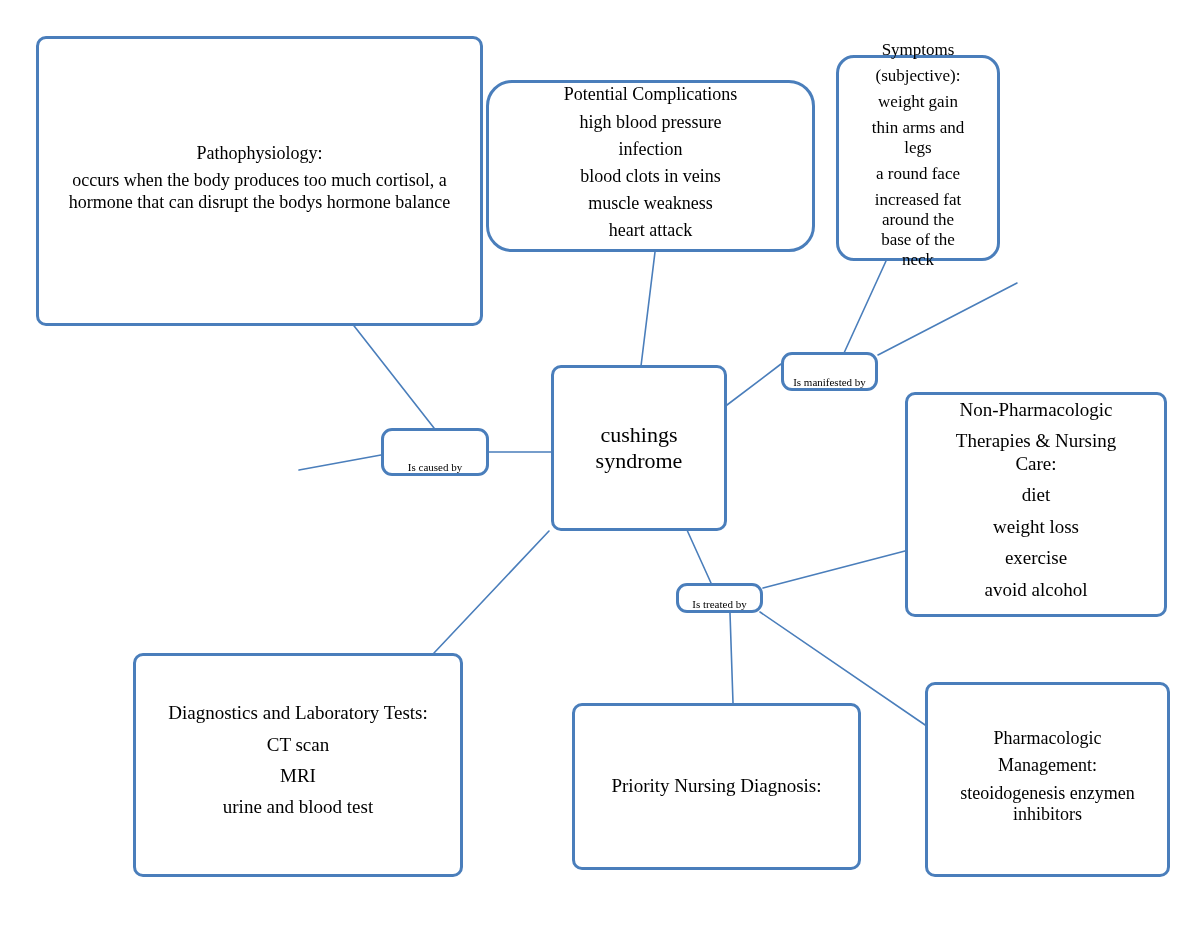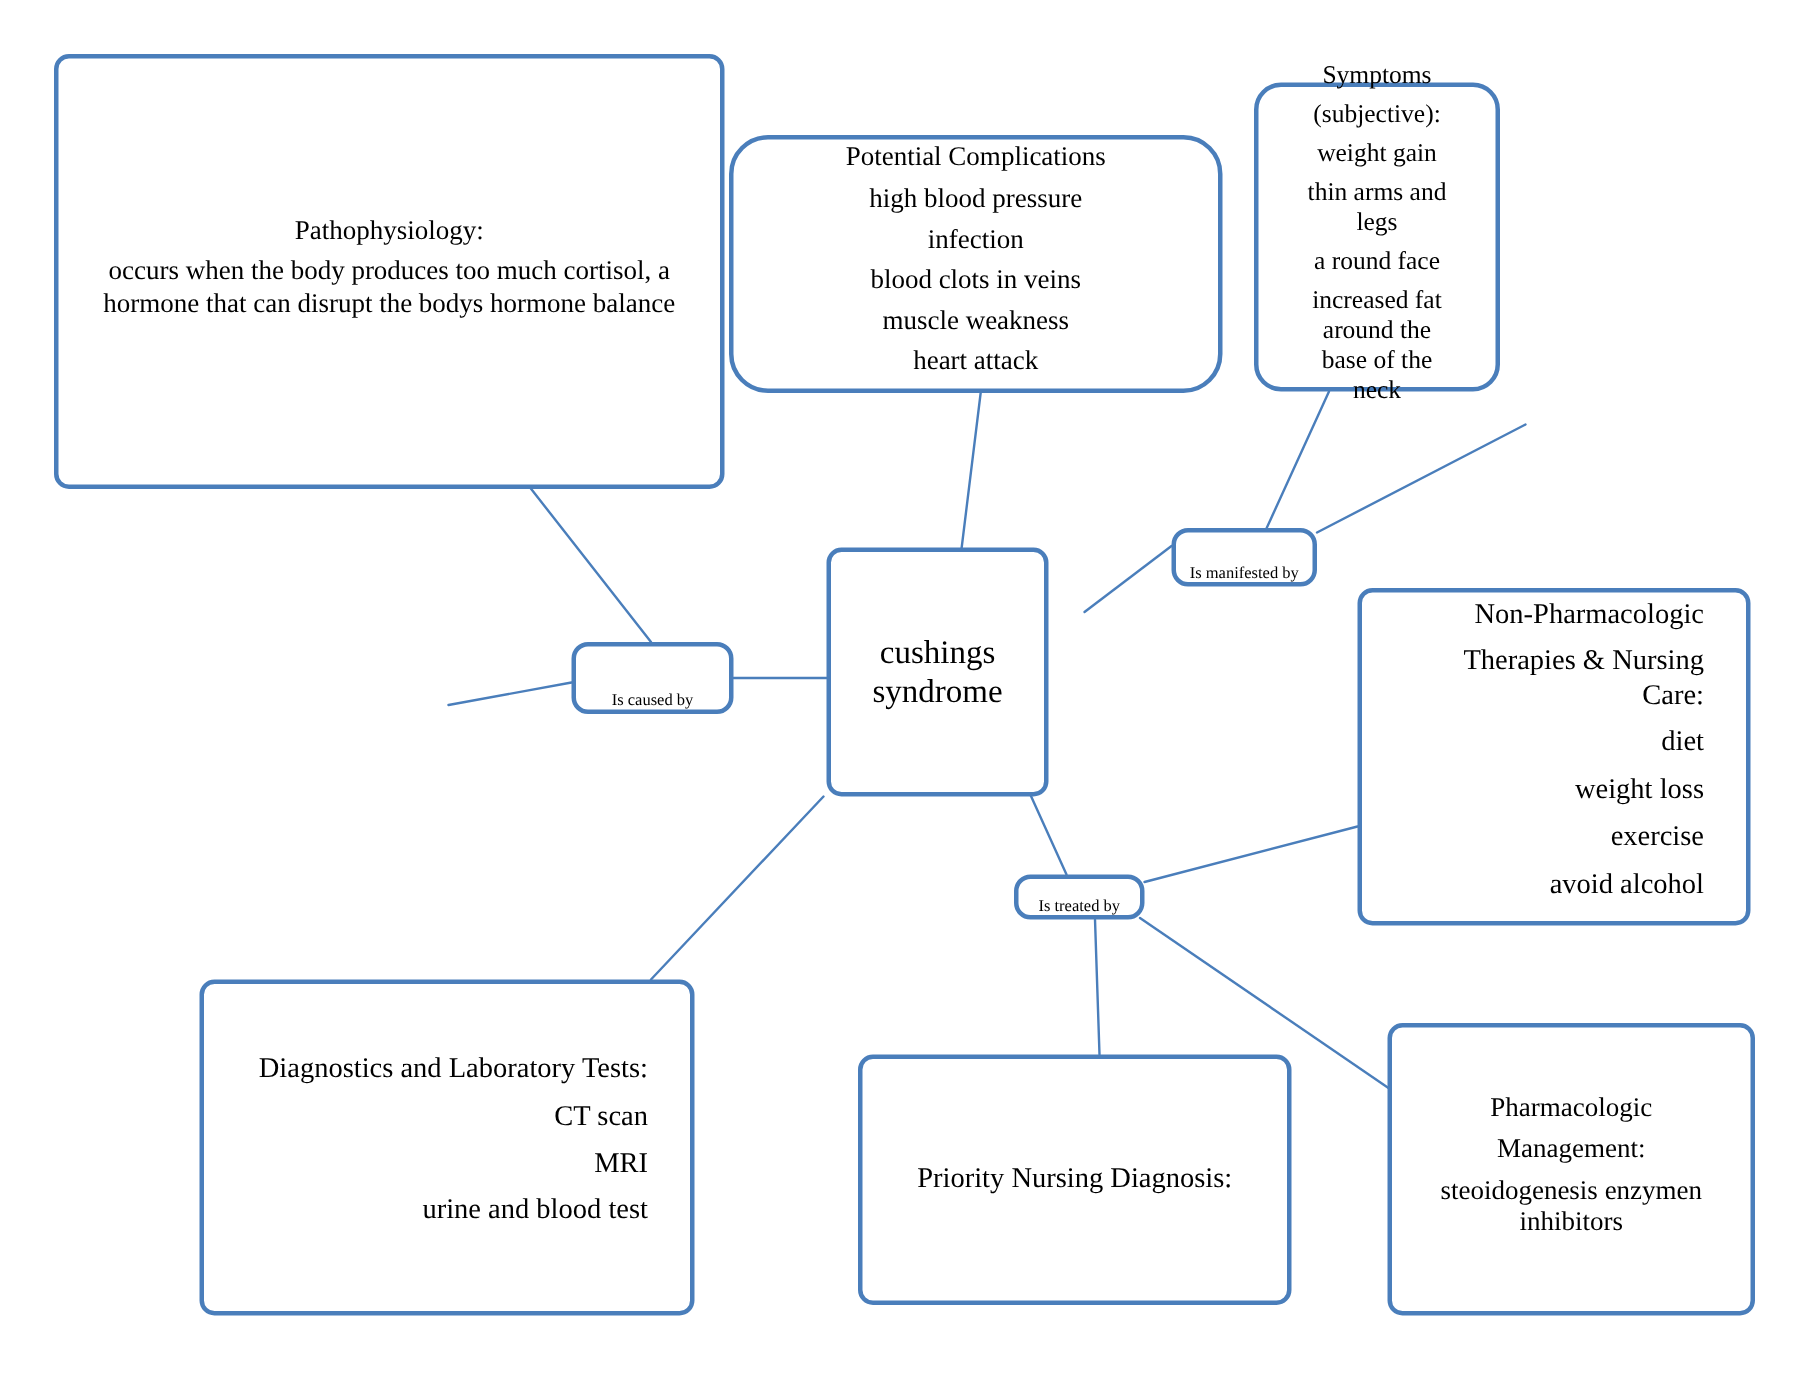--- a/index.html
+++ b/index.html
@@ -36,21 +36,21 @@
     text-align: center;
     color: #000000;
     z-index: 2;
   }
   .node .line {
     display: block;
     width: 100%;
     line-height: 1.18;
   }
   .node.big { border-radius: 10px; }
-  .node.med { border-radius: 26px; margin-top: 10px; }
+  .node.med { border-radius: 26px; }
   .node.small { border-radius: 18px; }
   .link-node {
     position: absolute;
     box-sizing: border-box;
     border: 3px solid #4a7ebb;
     border-radius: 11px;
     background: #ffffff;
     display: flex;
     align-items: flex-end;
     justify-content: center;
@@ -58,21 +58,21 @@
     color: #000000;
     z-index: 3;
   }
   .fs-22 { font-size: 22px; }
   .fs-19 { font-size: 19px; }
   .fs-18 { font-size: 18px; }
   .fs-17 { font-size: 17px; }
   .fs-16 { font-size: 16px; }
   .fs-11 { font-size: 11px; }
   .gap-md .line { margin-bottom: 6px; }
-  .gap-lg .line { margin-bottom: 9px; text-align: right; }
+  .gap-lg .line { margin-bottom: 9px; }
   .pad-h { padding: 0 28px; }
 </style>
 </head>
 <body>
 
 <div id="canvas">
 
   <svg id="edges" viewBox="0 0 1200 927" xmlns="http://www.w3.org/2000/svg">
     <g stroke="#4a7ebb" stroke-width="1.6" fill="none" stroke-linecap="round">
 
@@ -120,21 +120,21 @@
     <span class="line">Symptoms</span>
     <span class="line">(subjective):</span>
     <span class="line">weight gain</span>
     <span class="line">thin arms and legs</span>
     <span class="line">a round face</span>
     <span class="line">increased fat around the base of the neck</span>
   </div>
 
 
 
-  <div class="node big fs-22" style="left:551px; top:365px; width:148px; height:166px;">
+  <div class="node big fs-22" style="left:551px; top:365px; width:176px; height:166px;">
     <span class="line">cushings</span>
     <span class="line">syndrome</span>
   </div>
 
   <div class="node big gap-lg pad-h fs-19" style="left:905px; top:392px; width:262px; height:225px;">
     <span class="line">Non-Pharmacologic</span>
     <span class="line">Therapies &amp; Nursing Care:</span>
     <span class="line">diet</span>
     <span class="line">weight loss</span>
     <span class="line">exercise</span>

